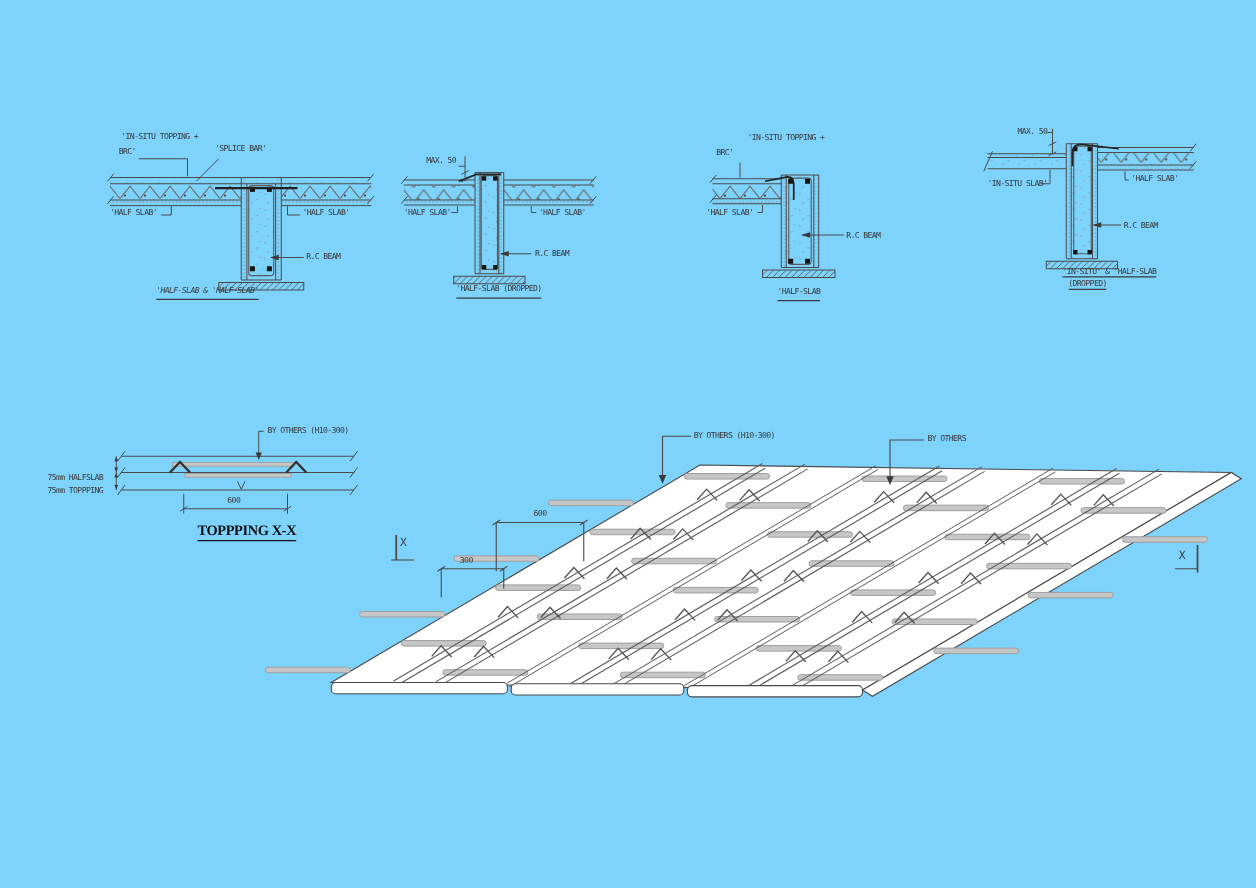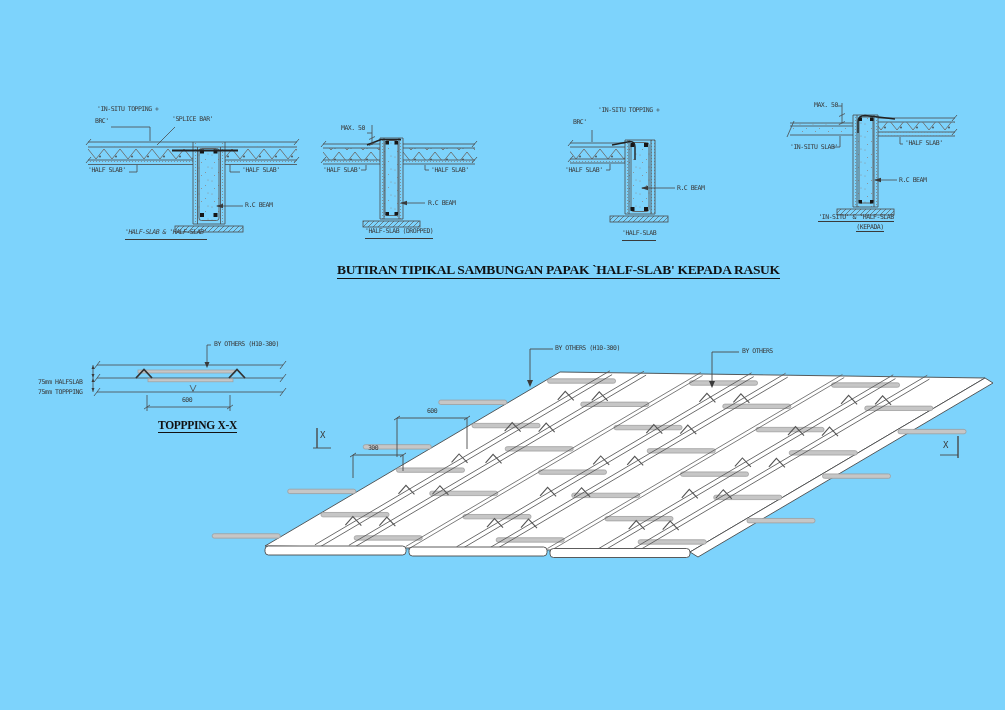--- a/index.html
+++ b/index.html
@@ -231,25 +231,24 @@
         <polyline points="48,52 55,52 55,41"></polyline>
         <polyline points="115,42 115,49 118,49"></polyline>
         <line x1="112" y1="85" x2="90" y2="85"></line>
         <polygon points="96,82.8 96,87.2 89,85" fill="#3a3a3a" stroke="none"></polygon>
       </g>
     </svg>
     <div class="lbl" style="left:29px;top:6px;">MAX. 50</div>
     <div class="lbl" style="left:5px;top:48px;">'IN-SITU SLAB'</div>
     <div class="lbl" style="left:120px;top:44px;">'HALF SLAB'</div>
     <div class="lbl" style="left:114px;top:81px;">R.C BEAM</div>
-    <div class="lbl ctr" style="left:16px;top:118px;width:110px;"><span class="u" style="border-bottom:1px solid #3a3a3a;">'IN-SITU' &amp; 'HALF-SLAB</span></div>
-    <div class="lbl ctr" style="left:30px;top:128px;width:110px;"><span class="u" style="border-bottom:1px solid #3a3a3a;">(KEPADA)</span></div>
-  </div>
-
-  <div class="h-title ctr" style="left:337px;top:262px;width:400px;font-size:13.5px;"><span>BUTIRAN TIPIKAL SAMBUNGAN PAPAK `HALF-SLAB' KEPADA RASUK</span></div>
+    <div class="lbl ctr" style="left:30px;top:118px;width:110px;text-align:right;"><span class="u" style="border-bottom:1px solid #3a3a3a;">'IN-SITU' &amp; 'HALF-SLAB</span></div>
+    <div class="lbl ctr" style="left:30px;top:128px;width:110px;"><span class="u" style="border-bottom:1px solid #3a3a3a;">(DROPPED)</span></div>
+  </div>
+
 
   <div class="blk" style="left:30px;top:335px;width:280px;height:105px;">
     <svg width="280" height="105">
       <g stroke="#4a4a4a" stroke-width="0.8" fill="none">
         <line x1="67" y1="30" x2="253" y2="30"></line>
         <line x1="67" y1="43" x2="253" y2="43"></line>
         <line x1="67" y1="57" x2="253" y2="57"></line>
         <path d="M64,34 L70,26 M64,47 L70,39 M64,61 L70,53 M250,34 L256,26 M250,47 L256,39 M250,61 L256,53"></path>
         <rect x="108" y="35" width="97" height="3" fill="#c6c6c6" stroke="#9e9e9e" stroke-width="0.7"></rect>
         <rect x="118" y="43.8" width="85" height="3" fill="#c6c6c6" stroke="#9e9e9e" stroke-width="0.7"></rect>

